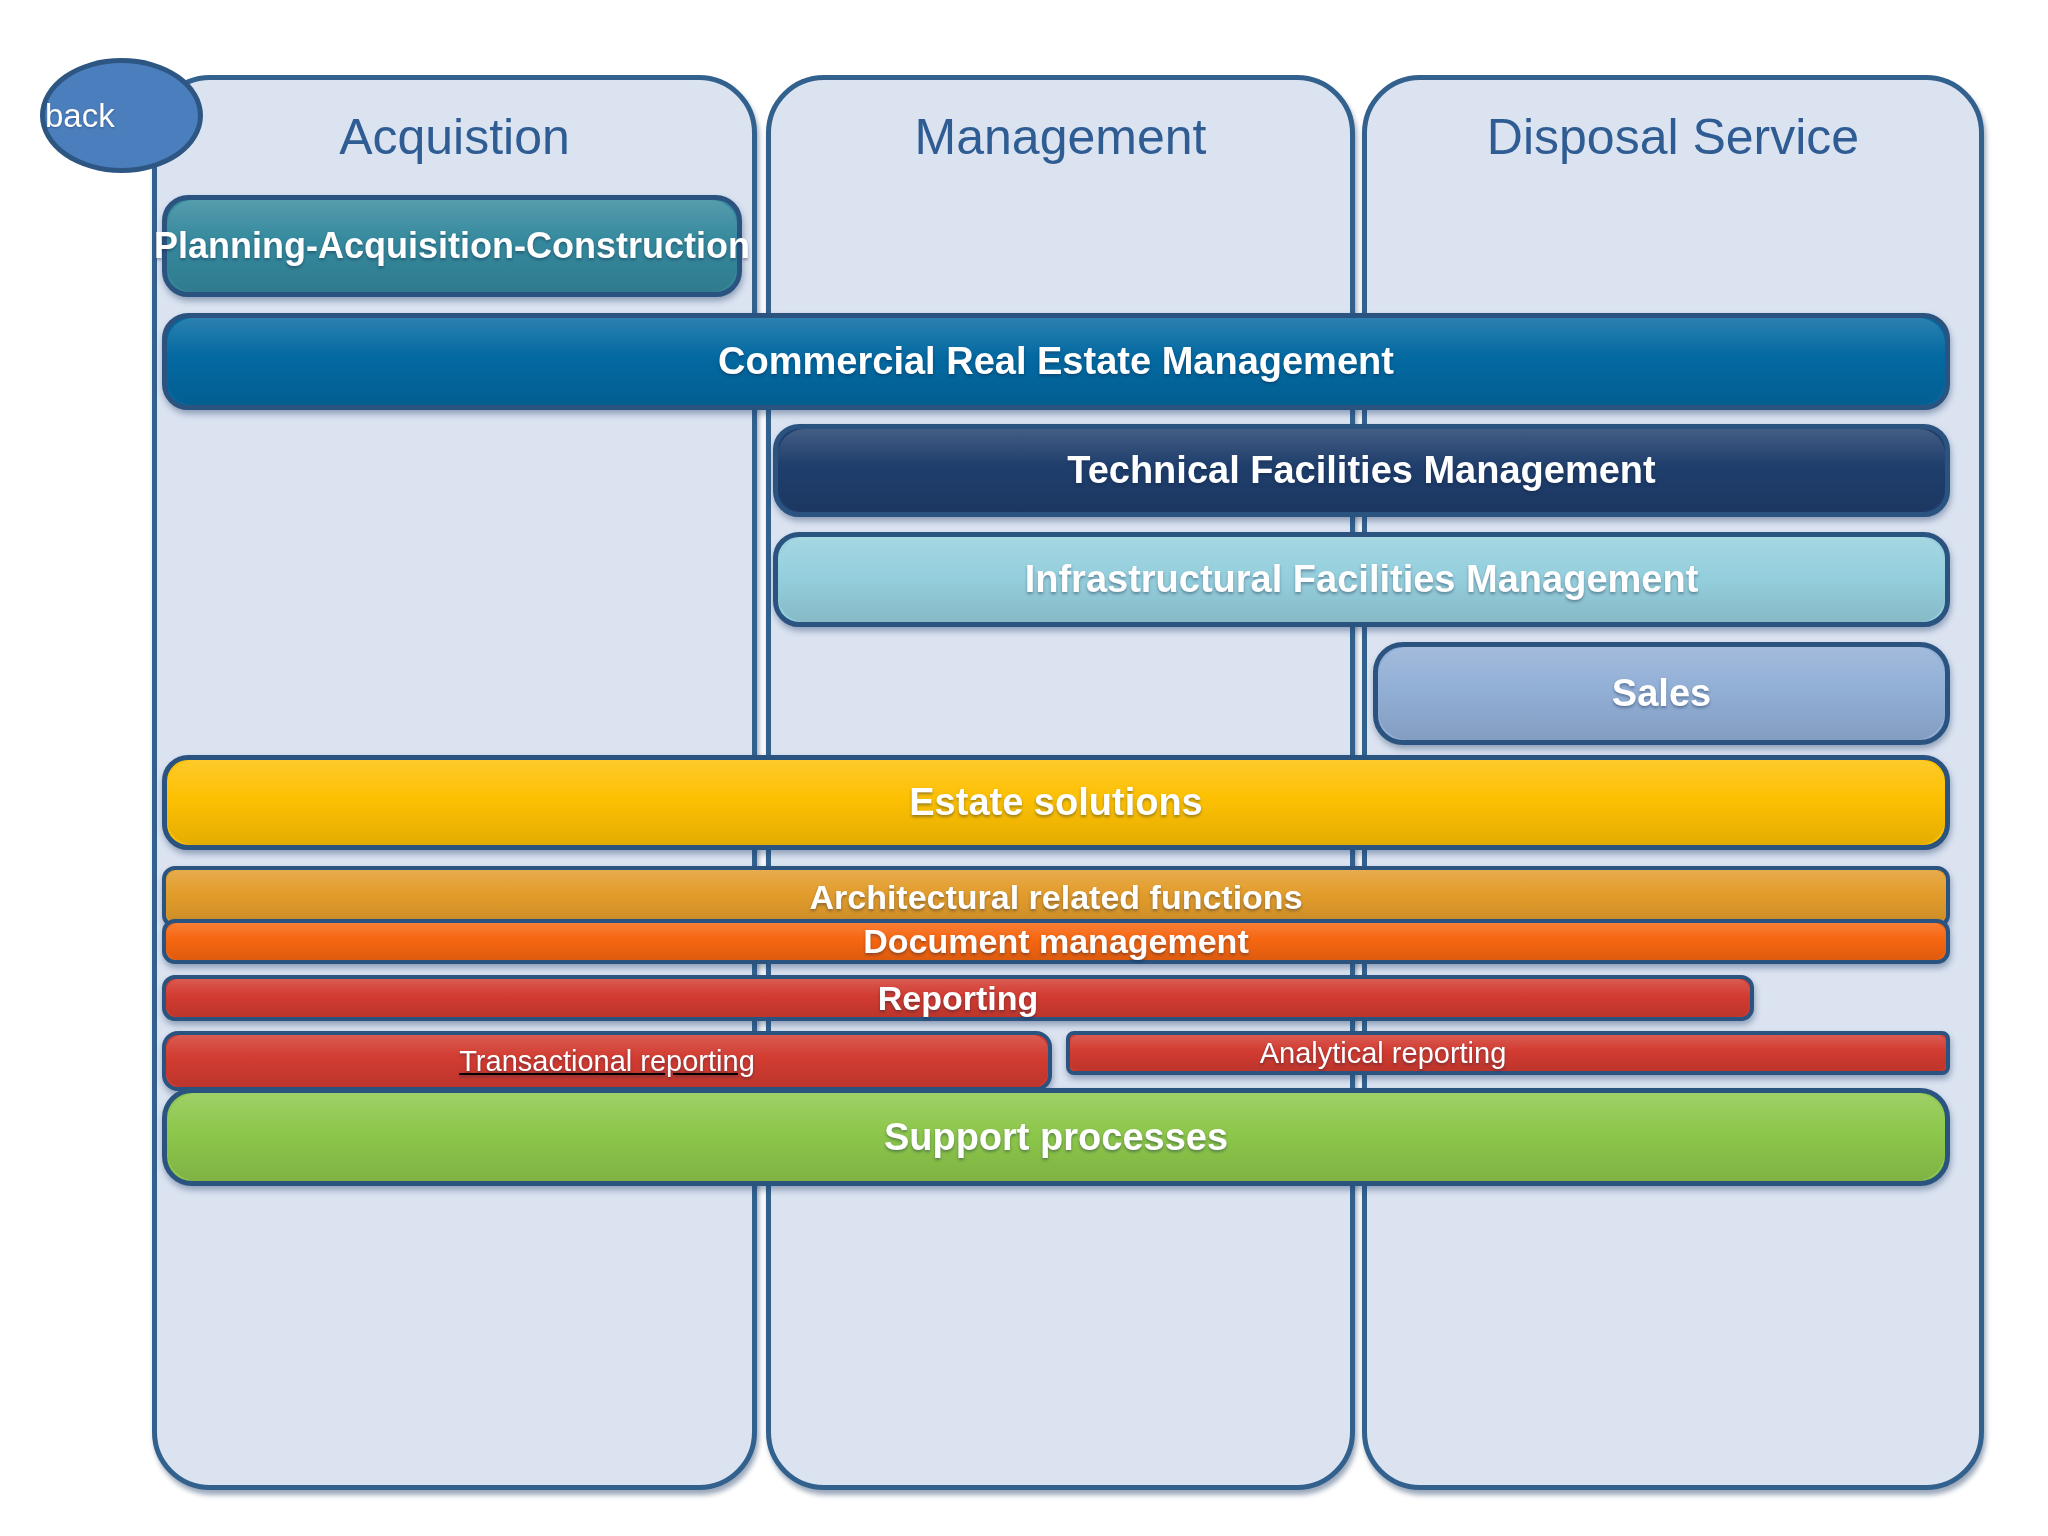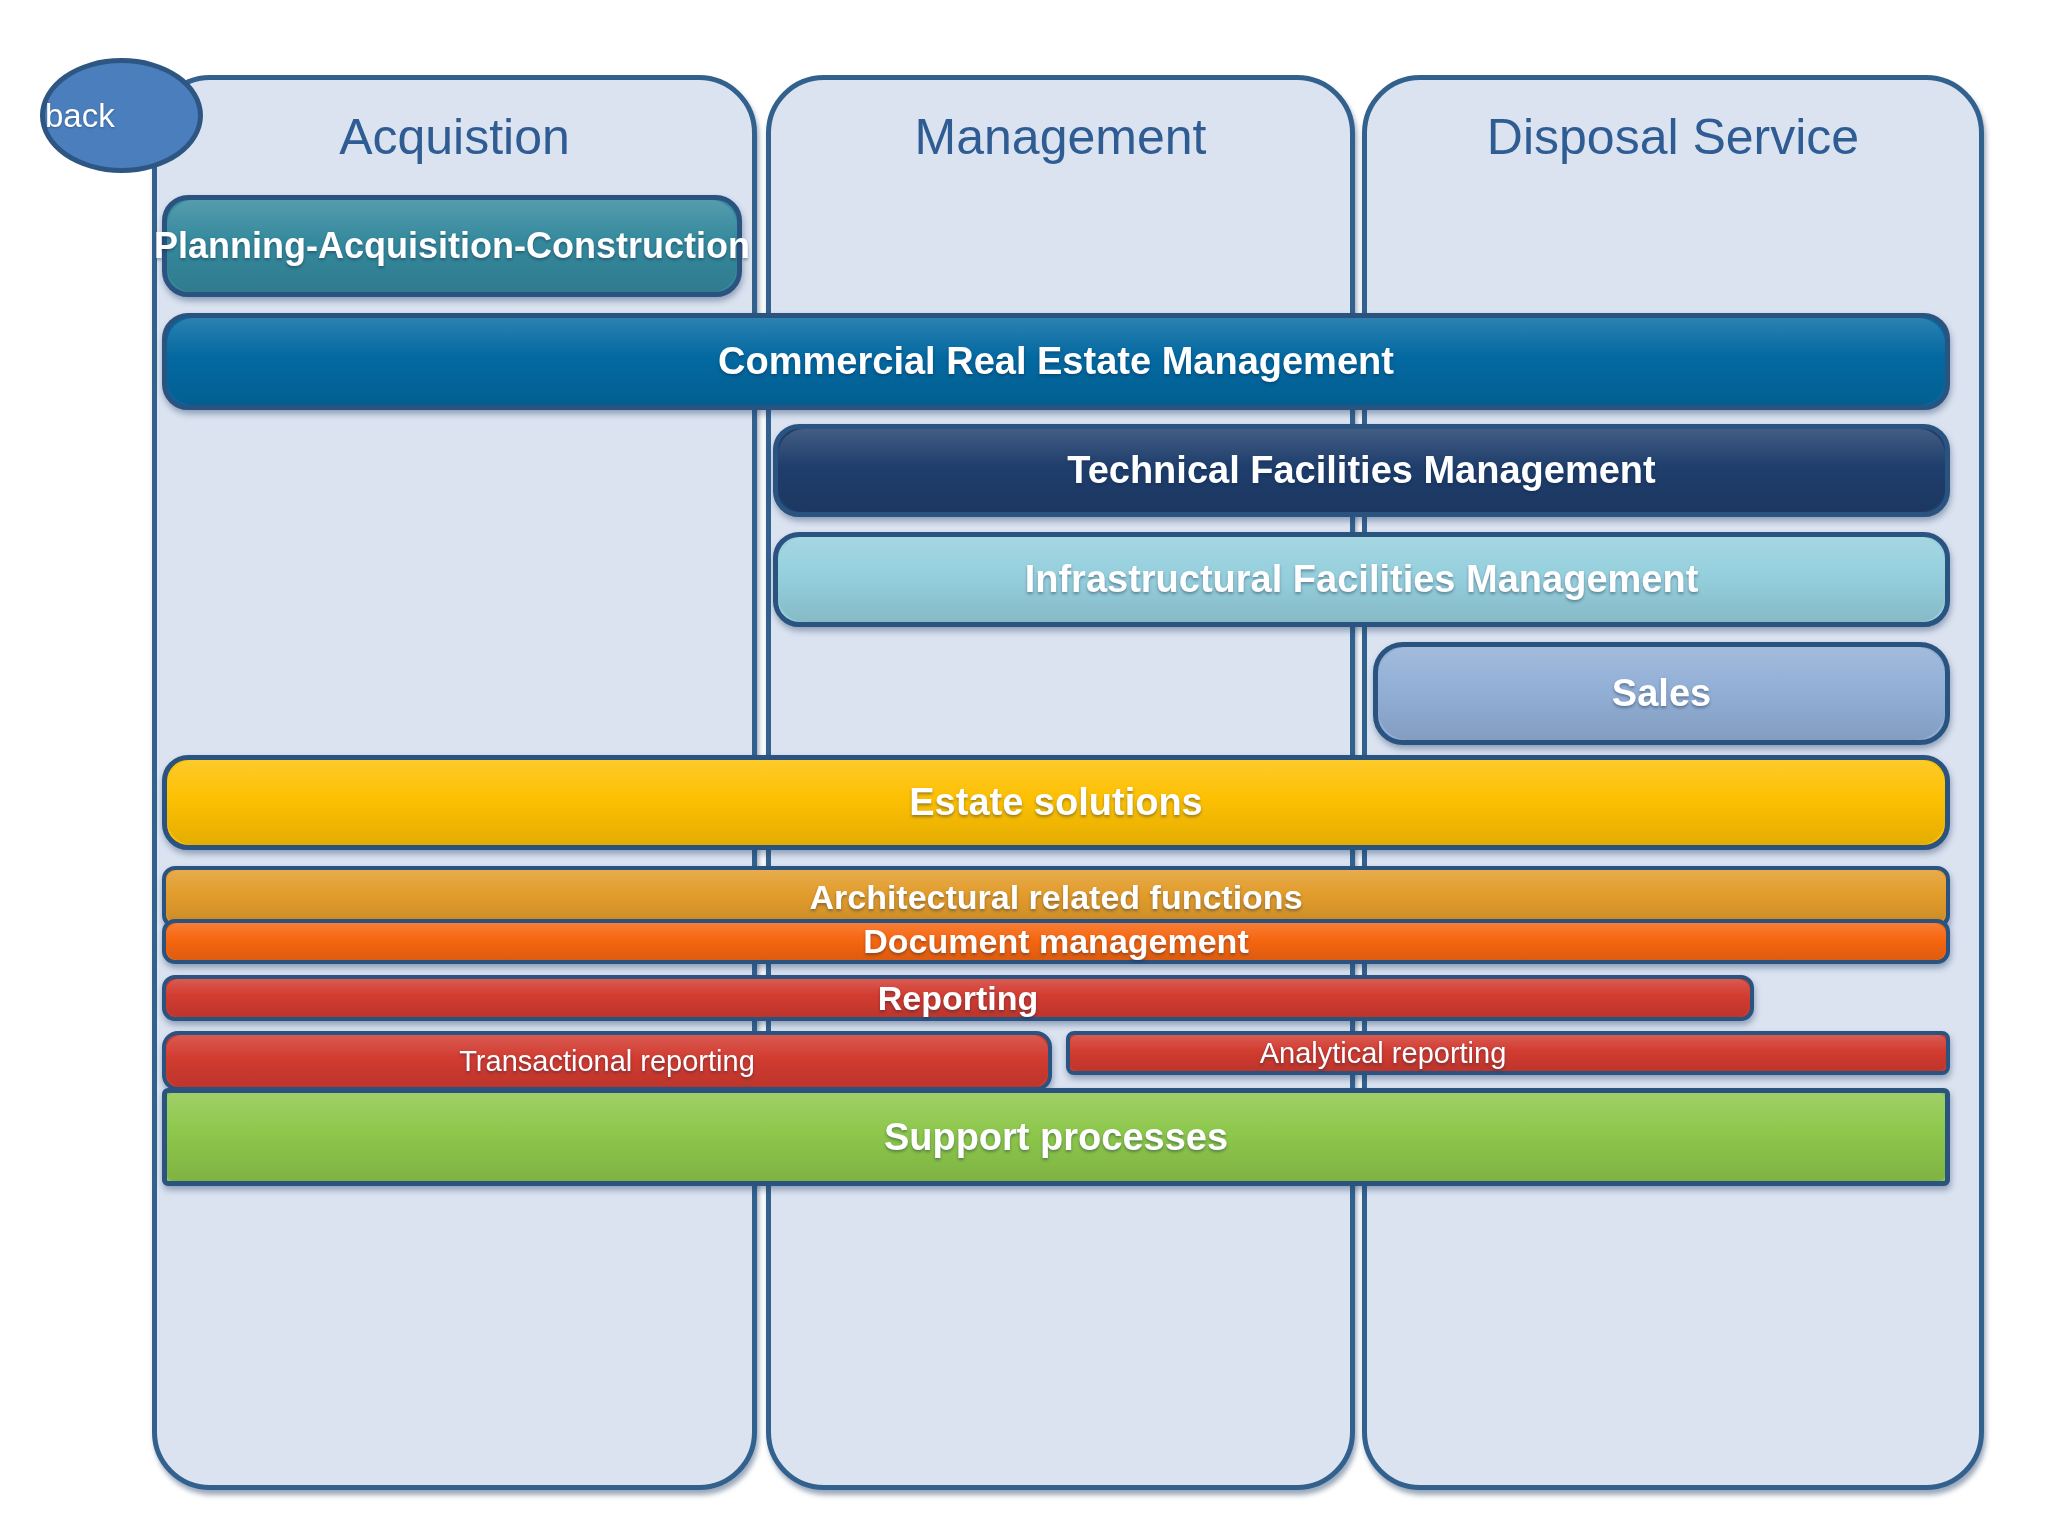--- a/index.html
+++ b/index.html
@@ -118,29 +118,29 @@
   </div>
 
   <div class="bar thin" style="left: 162px; top: 919px; width: 1788px; height: 45px; background-color: rgb(246, 102, 16); border-color: rgb(43, 83, 128);">
     <span class="bar-label">Document management</span>
   </div>
 
   <div class="bar thin" style="left: 162px; top: 975px; width: 1592px; height: 46px; background-color: rgb(210, 59, 48); border-color: rgb(43, 83, 128);">
     <span class="bar-label">Reporting</span>
   </div>
 
-  <div class="bar sub" style="left: 162px; top: 1031px; width: 890px; height: 60px; background-color: rgb(210, 59, 48); border-color: rgb(43, 83, 128);">
+  <div class="bar sub" style="left: 162px; top: 1031px; width: 890px; height: 60px; background-color: rgb(210, 59, 48); border-color: rgb(43, 83, 128); text-decoration: underline;">
     <span class="bar-label">Transactional reporting</span>
   </div>
 
   <div class="bar sub" style="left: 1066px; top: 1031px; width: 884px; height: 44px; padding-right: 250px; background-color: rgb(210, 59, 48); border-color: rgb(43, 83, 128); border-radius: 8px;">
     <span class="bar-label">Analytical reporting</span>
   </div>
 
-  <div class="bar" style="left: 162px; top: 1088px; width: 1788px; height: 98px; border-radius: 6px; background-color: rgb(141, 199, 75); border-color: rgb(43, 83, 128);">
+  <div class="bar" style="left: 162px; top: 1088px; width: 1788px; height: 98px; border-radius: 30px; background-color: rgb(141, 199, 75); border-color: rgb(43, 83, 128);">
     <span class="bar-label">Support processes</span>
   </div>
 
   <div class="back-ellipse" style="background-color: rgb(75, 126, 188); border-color: rgb(45, 86, 131);">
     <span class="back-label">back</span>
   </div>
 
 </div>
 
 </body></html>

